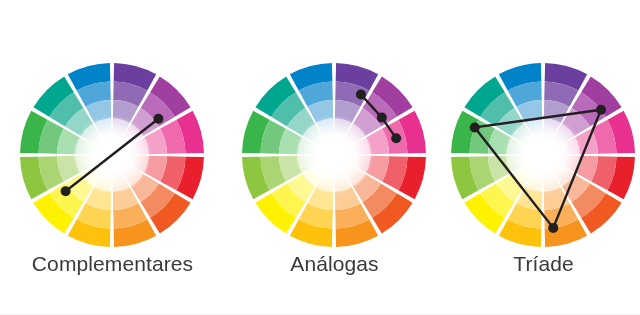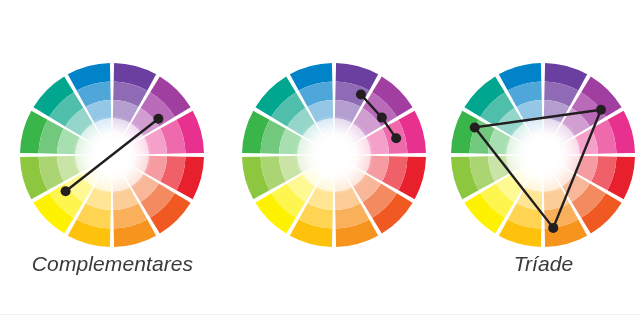--- a/index.html
+++ b/index.html
@@ -17,21 +17,20 @@
     position: relative;
     width: 640px;
     height: 315px;
     background: #ffffff;
   }
   .wheel-group {
     position: absolute;
     top: 0;
     width: 213px;
     height: 315px;
-    font-style: italic;
   }
   .wheel-svg {
     position: absolute;
     left: 0;
     top: 0;
   }
   .wheel-caption {
     position: absolute;
     left: 0;
     width: 213px;
@@ -191,20 +190,21 @@
           <g>
             <line x1="168.205623213016" y1="138.33205349539767" x2="153.84801295900016" y2="117.61703521822602" stroke="#231f20" stroke-width="2.4" stroke-linecap="round"></line>
             <line x1="153.84801295900016" y1="117.61703521822602" x2="132.942235237341" y2="94.48674888575412" stroke="#231f20" stroke-width="2.4" stroke-linecap="round"></line>
           </g>
           <g>
             <circle cx="168.205623213016" cy="138.33205349539767" r="5" fill="#231f20"></circle>
             <circle cx="153.84801295900016" cy="117.61703521822602" r="5" fill="#231f20"></circle>
             <circle cx="132.942235237341" cy="94.48674888575412" r="5" fill="#231f20"></circle>
           </g>
         </svg>
+        <div class="wheel-caption">Análogas</div>
       </div>
       <div class="wheel-group" style="left: 437px;">
         <svg class="wheel-svg" width="213" height="315">
           <defs>
             <radialGradient id="glow-2">
               <stop offset="0%" stop-color="#ffffff" stop-opacity="1"></stop>
               <stop offset="55%" stop-color="#ffffff" stop-opacity="0.92"></stop>
               <stop offset="100%" stop-color="#ffffff" stop-opacity="0"></stop>
             </radialGradient>
           </defs>

